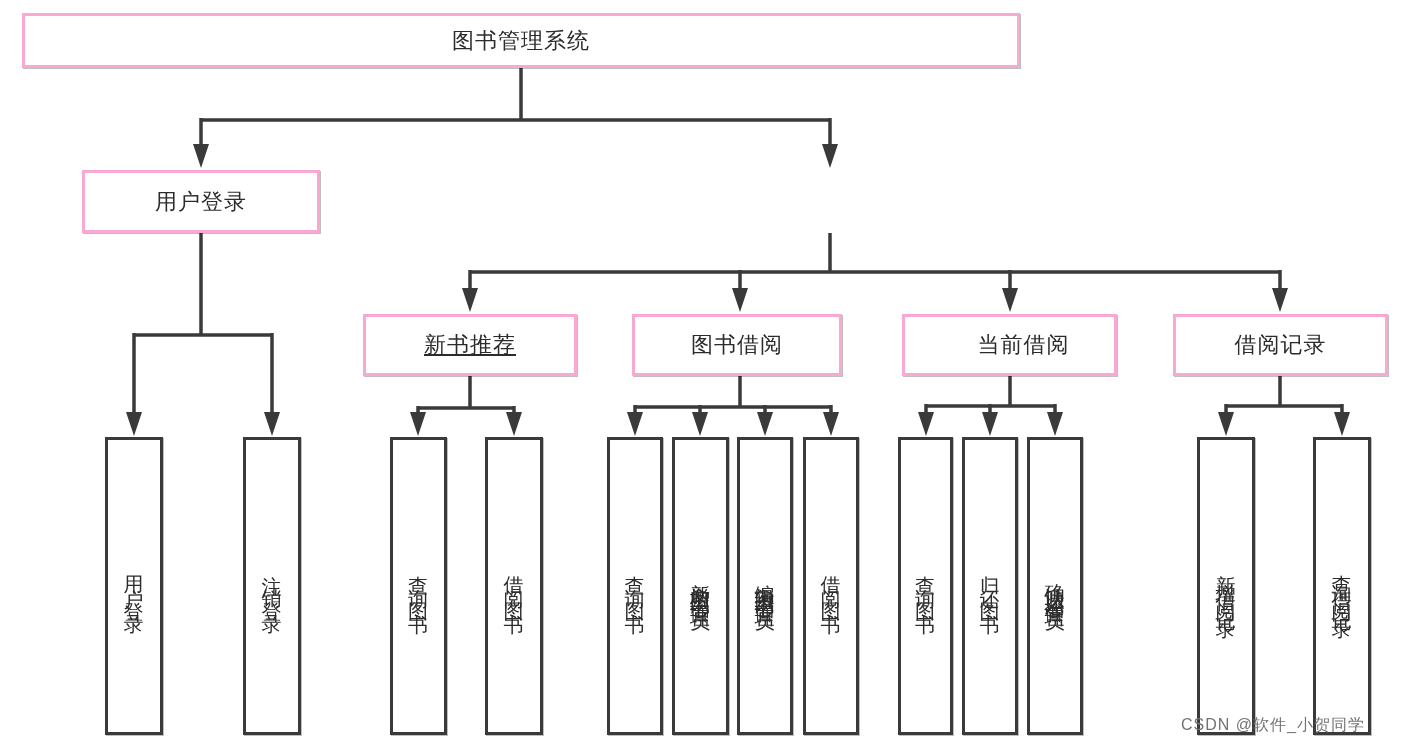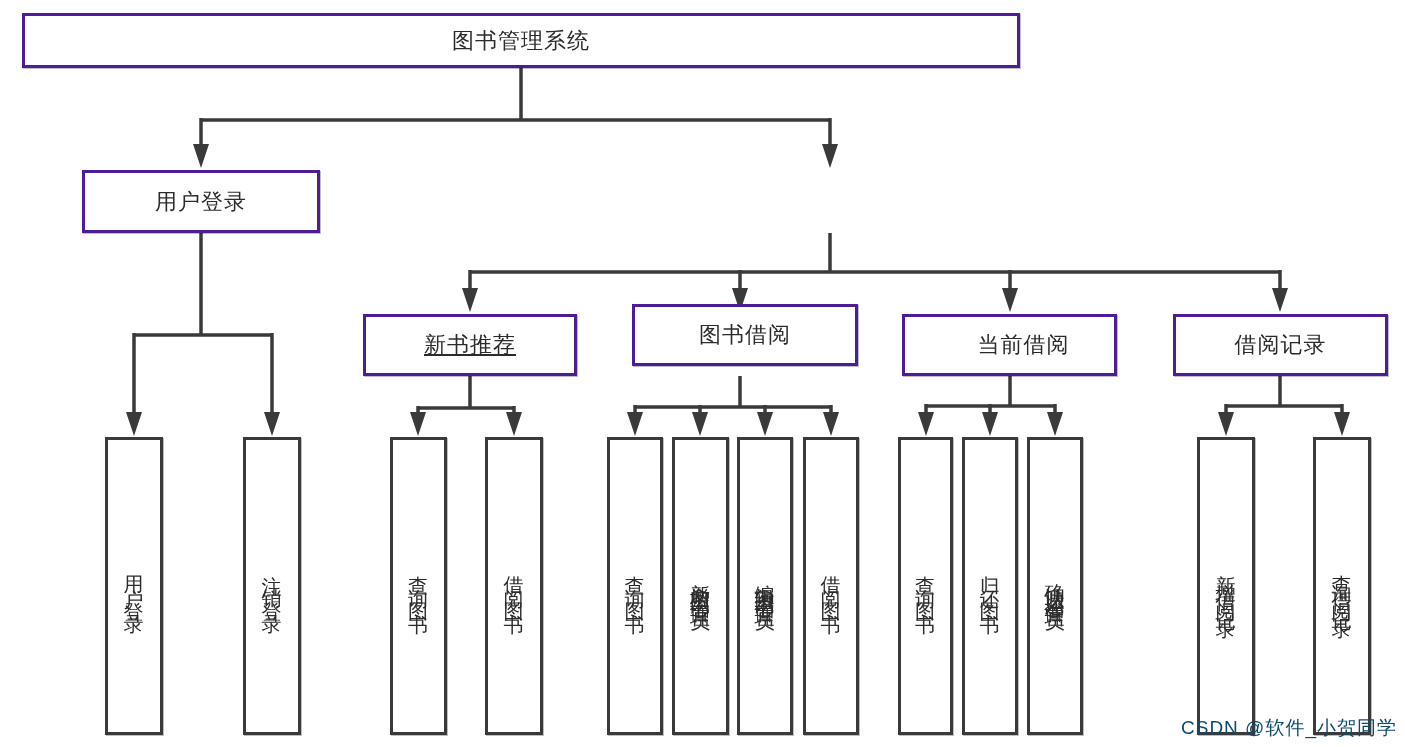--- a/index.html
+++ b/index.html
@@ -8,21 +8,21 @@
     width:1405px;height:747px;
     background:#ffffff;
     font-family:"Liberation Sans","DejaVu Sans",sans-serif;
     overflow:hidden;
   }
   #wires{position:absolute;left:0;top:0;width:1405px;height:747px;}
   .hnode{
     position:absolute;
     box-sizing:border-box;
     background:#ffffff;
-    border:3px solid #4c1d95;
+    border:3px solid #f9a8d4;
     display:flex;align-items:center;justify-content:center;
     font-size:22px;color:#2b2b2b;
     letter-spacing:1px;
     box-shadow:1px 1px 0 rgba(0,0,0,0.25);
   }
   .vnode{
     position:absolute;
     box-sizing:border-box;
     background:#ffffff;
     border:3px solid #3a3a3a;
@@ -34,22 +34,22 @@
     text-orientation:mixed;
     font-size:20px;color:#2b2b2b;
     line-height:1;
   }
   .sp4 span{letter-spacing:13px;}
   .sp6 span{letter-spacing:9px;}
   .sp10 span{letter-spacing:4px;}
   #watermark{
     position:absolute;
     left:1181px;top:715px;
-    font-size:19px;
-    color:#0c4a6e;
+    font-size:16px;
+    color:#737373;
     letter-spacing:1px;
     white-space:nowrap;
   }
 </style>
 </head>
 <body>
 
 <div id="canvas">
 
   <svg id="wires" viewBox="0 0 1405 747" xmlns="http://www.w3.org/2000/svg">
@@ -129,21 +129,21 @@
     <span>图书管理系统</span>
   </div>
 
   <div class="hnode" style="left:82px;top:170px;width:238px;height:63px;">
     <span>用户登录</span>
   </div>
 
   <div class="hnode" style="left:363px;top:314px;width:214px;height:62px;text-decoration:underline;">
     <span>新书推荐</span>
   </div>
-  <div class="hnode" style="left:632px;top:304px;width:226px;height:62px;">
+  <div class="hnode" style="left:632px;top:314px;width:210px;height:62px;">
     <span>图书借阅</span>
   </div>
   <div class="hnode" style="left:902px;top:314px;width:215px;height:62px;padding-left:28px;">
     <span>当前借阅</span>
   </div>
   <div class="hnode" style="left:1173px;top:314px;width:215px;height:62px;">
     <span>借阅记录</span>
   </div>
 
   <div class="vnode sp4" style="left:105px;top:437px;width:58px;height:298px;">

